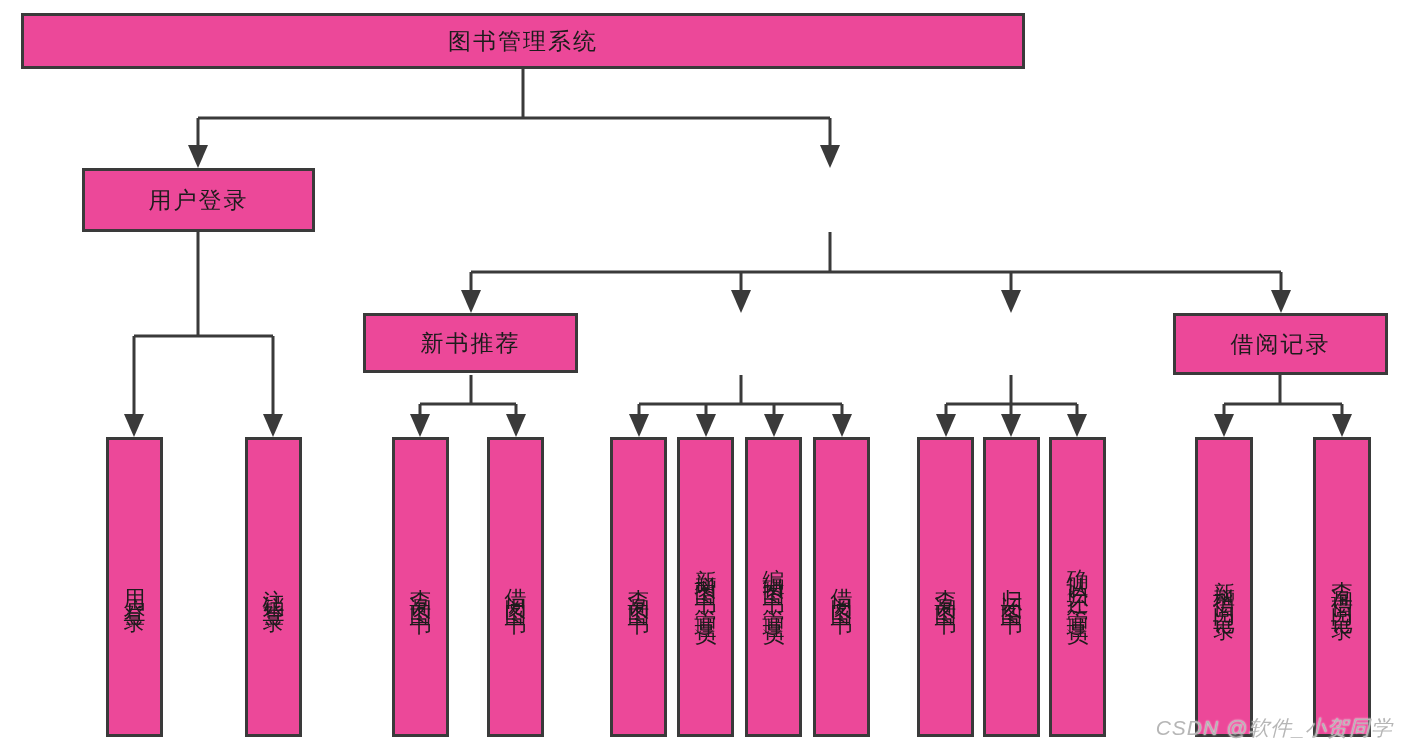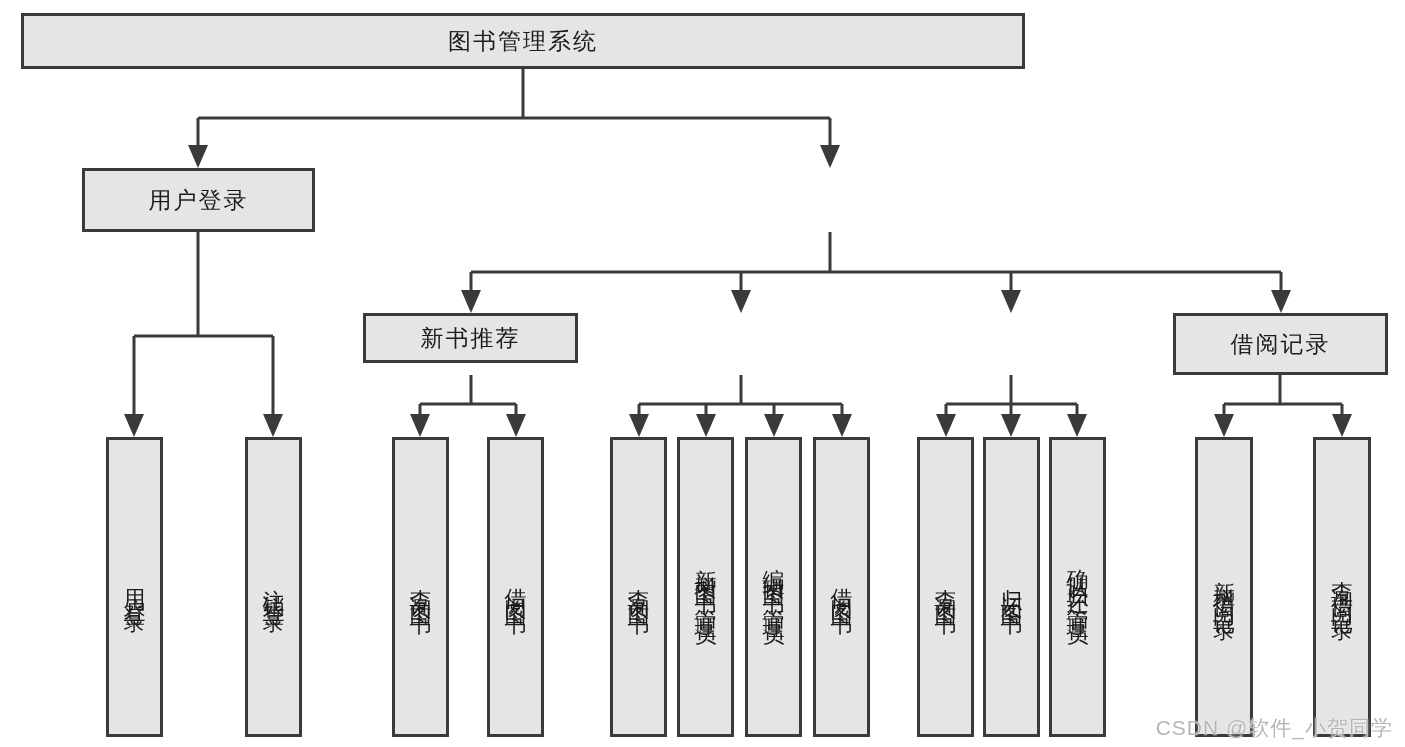--- a/index.html
+++ b/index.html
@@ -4,34 +4,35 @@
 <style>
   html,body{margin:0;padding:0;background:#fff;}
   #canvas{
     position:relative;width:1405px;height:747px;background:#fff;overflow:hidden;
     font-family:"Liberation Sans","DejaVu Sans",sans-serif;
   }
   #wires{position:absolute;left:0;top:0;width:1405px;height:747px;}
   #wires path{stroke:#3a3a3a;stroke-width:3;fill:none;}
   #wires polygon{fill:#3a3a3a;stroke:none;}
   .node{
-    position:absolute;box-sizing:border-box;background:#e5e5e5;
+    position:absolute;box-sizing:border-box;background:#ec4899;
     border:3px solid #3a3a3a;color:#1c1c1c;
     display:flex;align-items:center;justify-content:center;
     font-size:23px;line-height:1;letter-spacing:2px;
     white-space:nowrap;
   }
   .vnode{
     writing-mode:vertical-rl;text-orientation:mixed;
     letter-spacing:8px;font-size:22px;white-space:normal;
   }
   #watermark{
     position:absolute;top:714px;right:12px;
     font-size:21px;letter-spacing:1px;color:#b6b6b6;
     text-shadow:0 0 2px #ffffff;
+    font-style:italic;
   }
 </style>
 </head>
 <body>
 
 <div id="canvas">
 
   <svg id="wires" viewBox="0 0 1405 747" xmlns="http://www.w3.org/2000/svg">
     <g>
       <path d="M523 69 V118 M198 118 H830 M198 118 V147 M830 118 V147"></path>
@@ -72,21 +73,21 @@
       <path d="M1280 375 V404 M1224 404 H1342 M1224 404 V416 M1342 404 V416"></path>
       <polygon points="1214,414 1234,414 1224,437"></polygon>
       <polygon points="1332,414 1352,414 1342,437"></polygon>
     </g>
   </svg>
 
   <div class="node" style="left:21px;top:13px;width:1004px;height:56px">图书管理系统</div>
 
   <div class="node" style="left:82px;top:168px;width:233px;height:64px">用户登录</div>
 
-  <div class="node" style="left:363px;top:313px;width:215px;height:50px">新书推荐</div>
+  <div class="node" style="left:363px;top:313px;width:215px;height:60px">新书推荐</div>
   <div class="node" style="left:1173px;top:313px;width:215px;height:62px">借阅记录</div>
 
   <div class="node vnode" style="left:106px;top:437px;width:57px;height:300px">用户登录</div>
   <div class="node vnode" style="left:245px;top:437px;width:57px;height:300px">注销登录</div>
 
   <div class="node vnode" style="left:392px;top:437px;width:57px;height:300px">查询图书</div>
   <div class="node vnode" style="left:487px;top:437px;width:57px;height:300px">借阅图书</div>
 
   <div class="node vnode" style="left:610px;top:437px;width:57px;height:300px">查询图书</div>
   <div class="node vnode" style="left:677px;top:437px;width:57px;height:300px">新增图书（管理员）</div>

